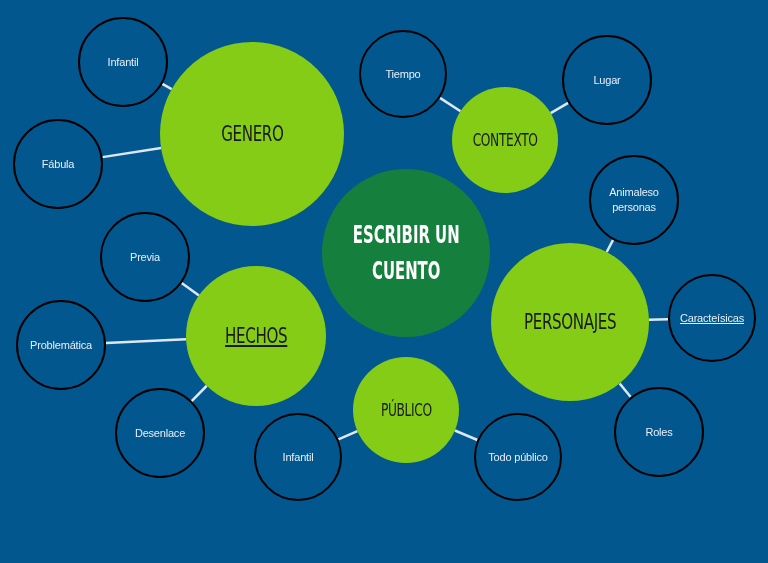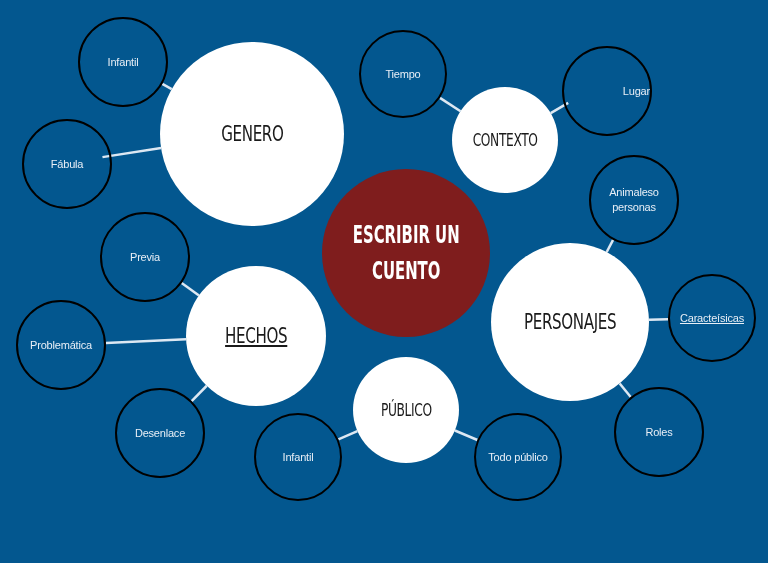--- a/index.html
+++ b/index.html
@@ -20,29 +20,29 @@
   .node.leaf {
     border: 2px solid #000000;
     background: transparent;
     color: #e8eef6;
     font-family: "Liberation Sans", sans-serif;
     font-size: 11px;
     line-height: 15px;
     letter-spacing: -0.2px;
   }
   .node.branch {
-    background: #ffffff;
+    background: #84cc16;
     color: #1a1a1a;
     font-family: "DejaVu Sans", sans-serif;
     font-weight: normal;
     letter-spacing: -0.5px;
   }
   .node.branch span { transform: scaleX(0.72); display: inline-block; white-space: nowrap; }
   .node.root {
-    background: #7f1d1d;
+    background: #15803d;
     color: #ffffff;
     font-family: "DejaVu Sans", sans-serif;
     font-weight: bold;
     font-size: 24px;
     line-height: 36px;
   }
   .node.root span { display: inline-block; transform: scaleX(0.62); white-space: nowrap; }
 </style>
 </head>
 <body>
@@ -69,30 +69,30 @@
   </div>
 </div>
 
 <div id="nodes">
     <div class="node branch" style="font-size: 21px; left: 160px; top: 42px; width: 184px; height: 184px;">
       <span>GENERO</span>
     </div>
     <div class="node leaf" style="left: 78px; top: 17px; width: 90px; height: 90px;">
       <span>Infantil</span>
     </div>
-    <div class="node leaf" style="left: 22px; top: 119px; width: 90px; height: 90px;">
+    <div class="node leaf" style="left: 13px; top: 119px; width: 90px; height: 90px;">
       <span>Fábula</span>
     </div>
     <div class="node branch" style="font-size: 17px; left: 452px; top: 87px; width: 106px; height: 106px; text-align: right;">
       <span>CONTEXTO</span>
     </div>
     <div class="node leaf" style="left: 359px; top: 30px; width: 88px; height: 88px;">
       <span>Tiempo</span>
     </div>
-    <div class="node leaf" style="left: 562px; top: 46px; width: 90px; height: 90px; justify-content: flex-end;">
+    <div class="node leaf" style="left: 562px; top: 35px; width: 90px; height: 90px;">
       <span>Lugar</span>
     </div>
     <div class="node branch" style="font-size: 21px; left: 491px; top: 243px; width: 158px; height: 158px;">
       <span>PERSONAJES</span>
     </div>
     <div class="node leaf" style="left: 589px; top: 155px; width: 90px; height: 90px;">
       <span><span>Animaleso</span><br><span>personas</span></span>
     </div>
     <div class="node leaf" style="left: 668px; top: 274px; width: 88px; height: 88px; text-decoration: underline;">
       <span>Caracteísicas</span>

